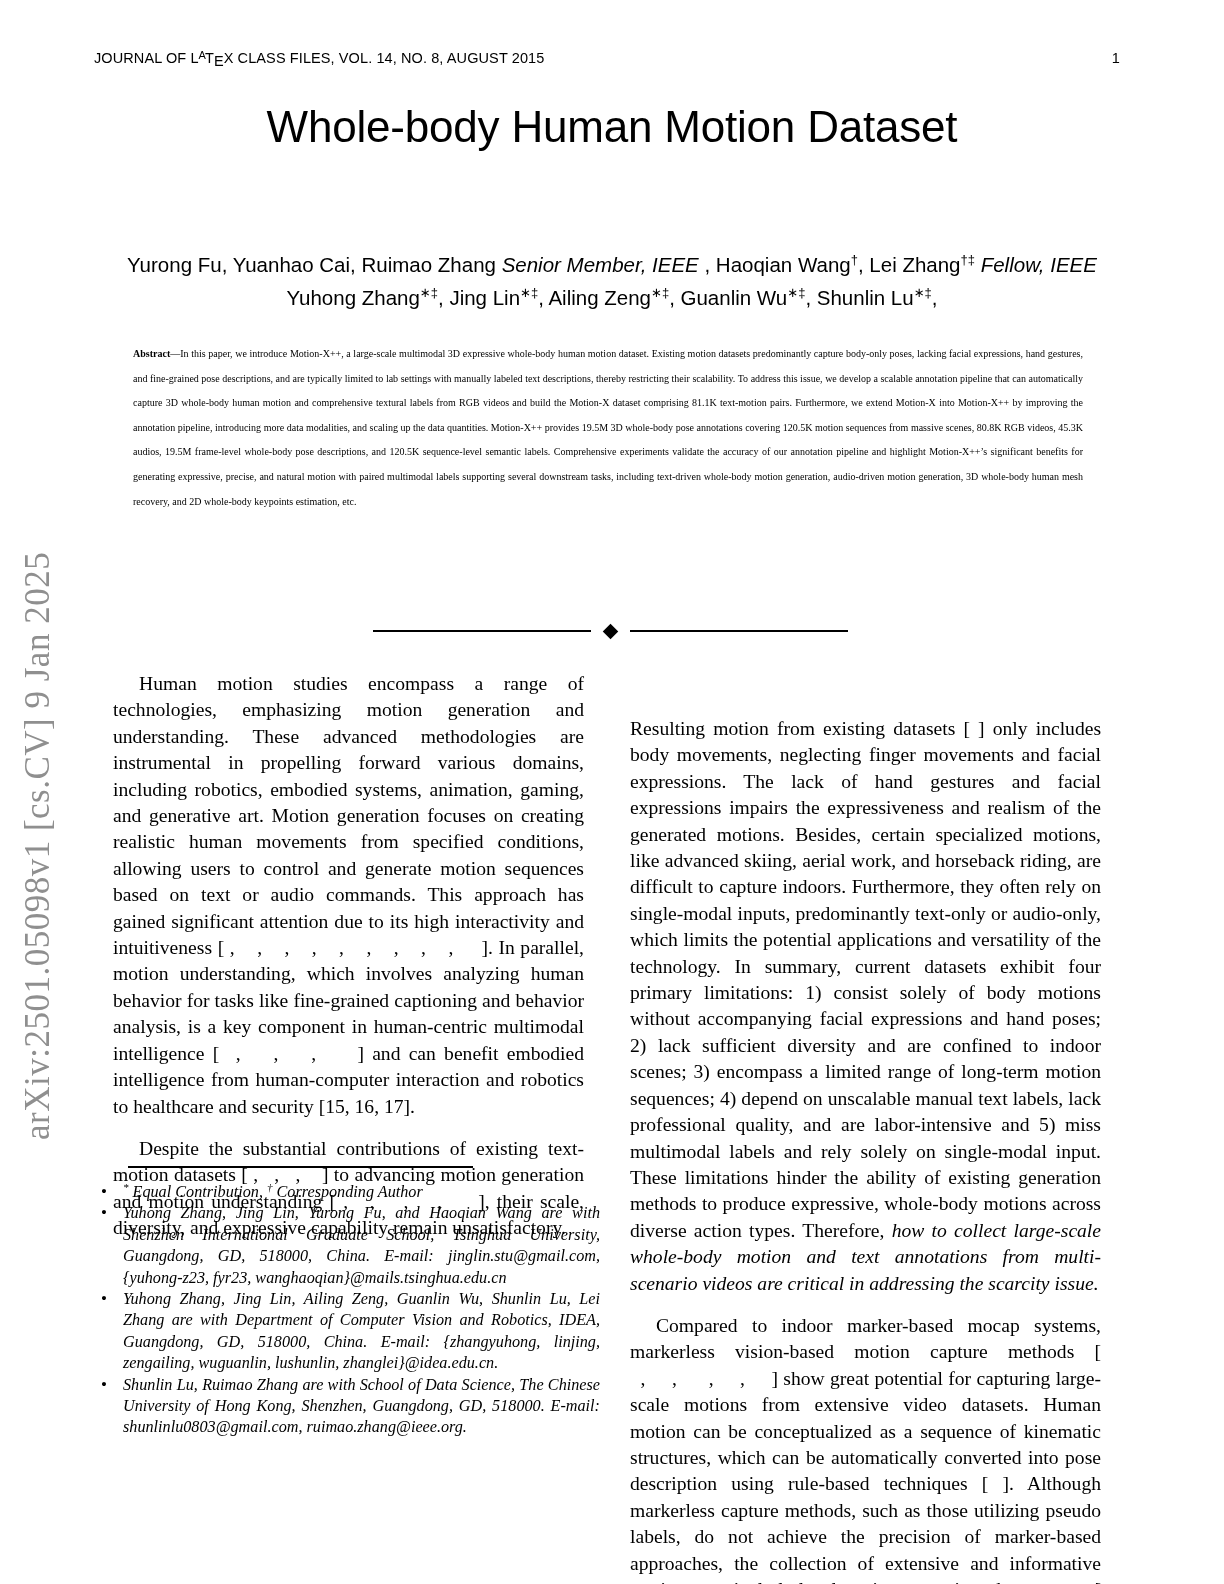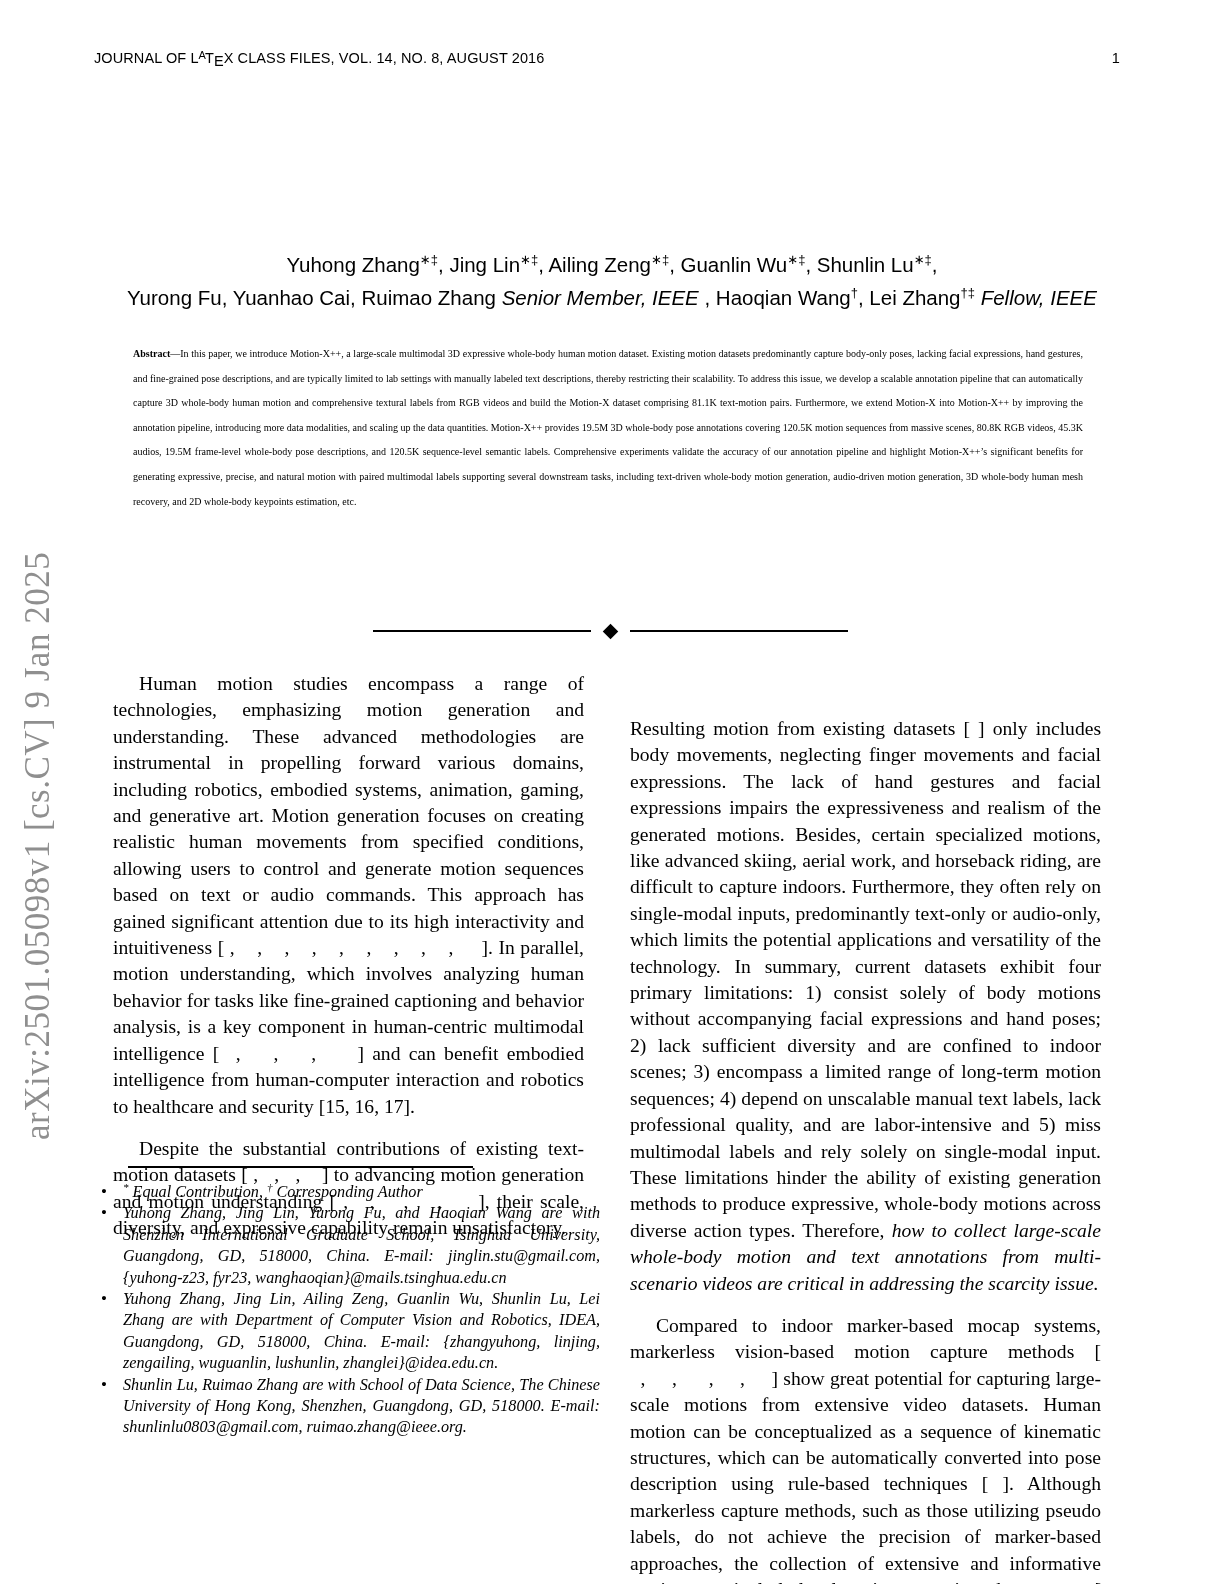--- a/index.html
+++ b/index.html
@@ -207,31 +207,32 @@
 </style>
 </head>
 <body>
 
 <div class="page">
 
   <div class="arxiv-stamp">arXiv:2501.05098v1  [cs.CV]  9 Jan 2025</div>
 
   <div class="run-head">
     <div>
-      <span>JOURNAL OF </span><span class="latex"><span>L</span><span class="a">A</span><span>T</span><span class="e">E</span><span>X</span></span><span> CLASS FILES, VOL. 14, NO. 8, AUGUST 2016</span>
+      <span>JOURNAL OF </span><span class="latex"><span>L</span><span class="a">A</span><span>T</span><span class="e">E</span><span>X</span></span><span> CLASS FILES, VOL. 14, NO. 8, AUGUST 2015</span>
     </div>
     <div class="pageno">1</div>
   </div>
 
   <div class="title">
+    <div>Whole-body Human Motion Dataset</div>
   </div>
 
   <div class="authors">
+    <div><span>Yurong Fu, Yuanhao Cai, Ruimao Zhang </span><span class="ital">Senior Member, IEEE</span><span> , Haoqian Wang</span><sup>†</sup><span>, Lei Zhang</span><sup>†‡</sup><span class="ital"> Fellow, IEEE</span></div>
     <div><span>Yuhong Zhang</span><sup>∗‡</sup><span>, Jing Lin</span><sup>∗‡</sup><span>, Ailing Zeng</span><sup>∗‡</sup><span>, Guanlin Wu</span><sup>∗‡</sup><span>, Shunlin Lu</span><sup>∗‡</sup><span>,</span></div>
-    <div><span>Yurong Fu, Yuanhao Cai, Ruimao Zhang </span><span class="ital">Senior Member, IEEE</span><span> , Haoqian Wang</span><sup>†</sup><span>, Lei Zhang</span><sup>†‡</sup><span class="ital"> Fellow, IEEE</span></div>
   </div>
 
   <div class="abstract">
     <b>Abstract</b><span>—</span><span>In this paper, we introduce Motion-X++, a large-scale multimodal 3D expressive whole-body human motion dataset. Existing motion datasets predominantly capture body-only poses, lacking facial expressions, hand gestures, and fine-grained pose descriptions, and are typically limited to lab settings with manually labeled text descriptions, thereby restricting their scalability. To address this issue, we develop a scalable annotation pipeline that can automatically capture 3D whole-body human motion and comprehensive textural labels from RGB videos and build the Motion-X dataset comprising 81.1K text-motion pairs. Furthermore, we extend Motion-X into Motion-X++ by improving the annotation pipeline, introducing more data modalities, and scaling up the data quantities. Motion-X++ provides 19.5M 3D whole-body pose annotations covering 120.5K motion sequences from massive scenes, 80.8K RGB videos, 45.3K audios, 19.5M frame-level whole-body pose descriptions, and 120.5K sequence-level semantic labels. Comprehensive experiments validate the accuracy of our annotation pipeline and highlight Motion-X++’s significant benefits for generating expressive, precise, and natural motion with paired multimodal labels supporting several downstream tasks, including text-driven whole-body motion generation, audio-driven motion generation, 3D whole-body human mesh recovery, and 2D whole-body keypoints estimation, etc.</span>
   </div>
 
 
   <div class="diamond-rule">
     <div class="seg"></div>
     <div class="dia"></div>

